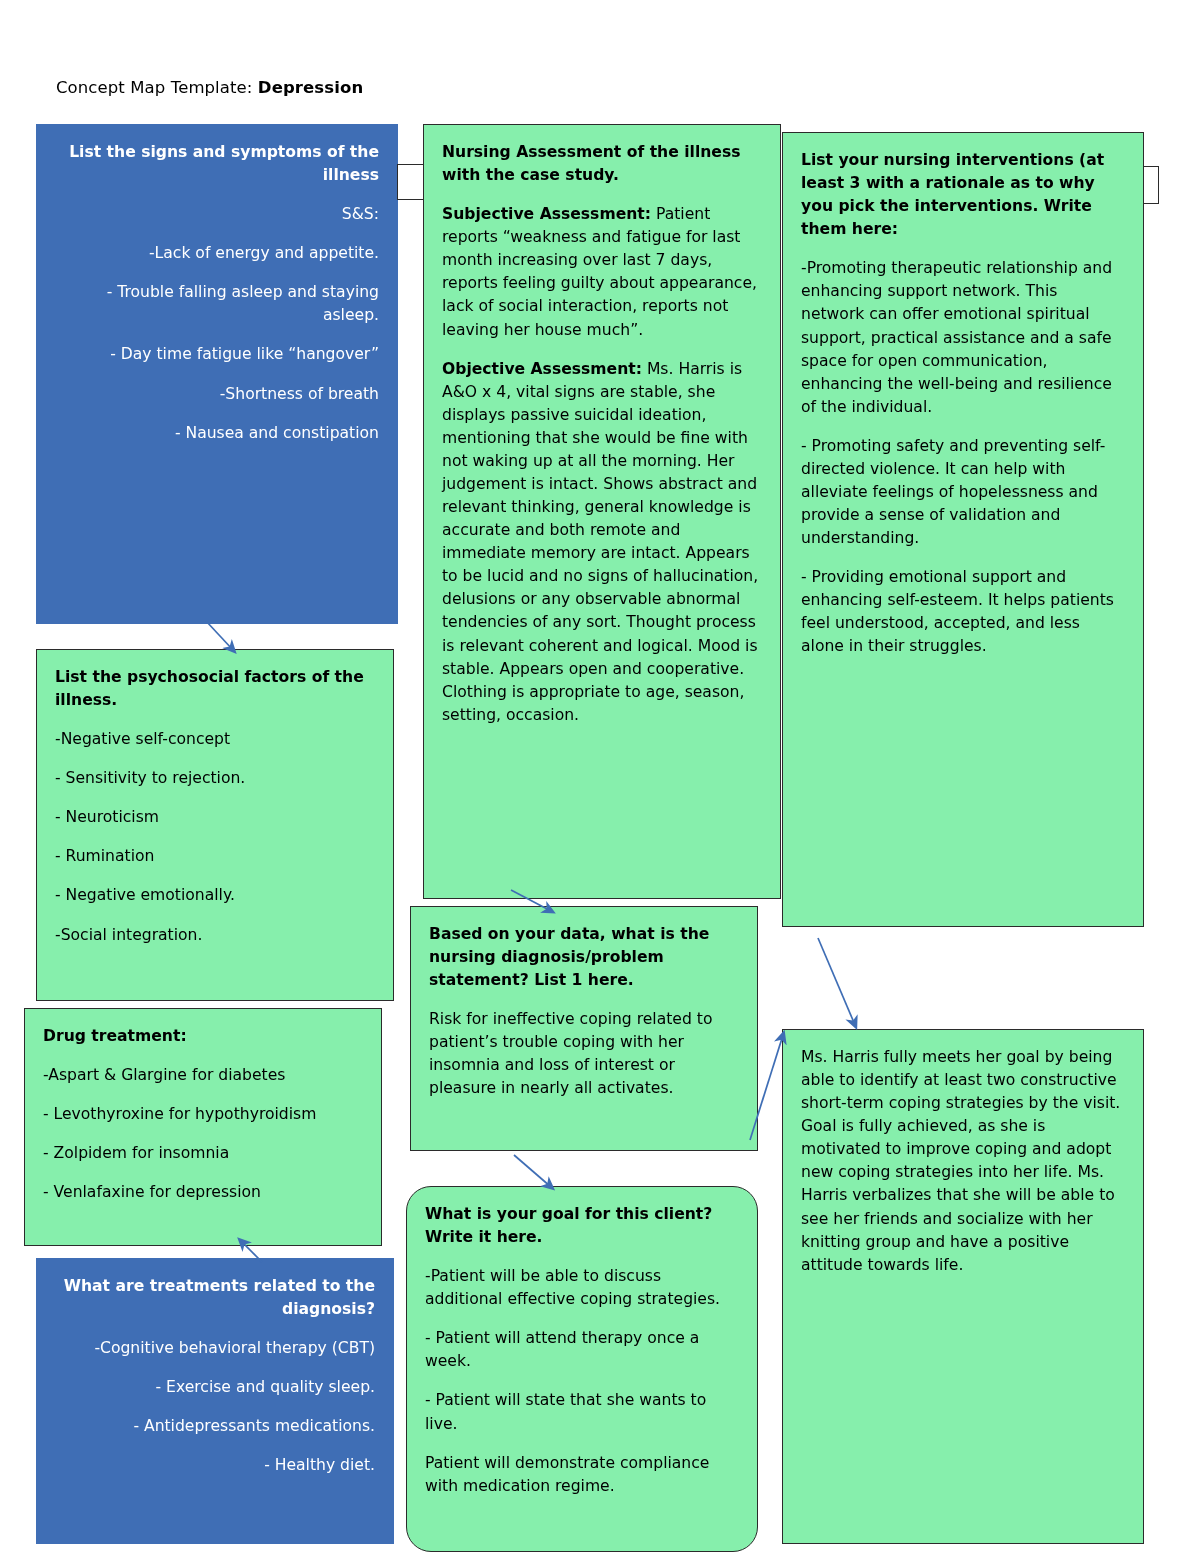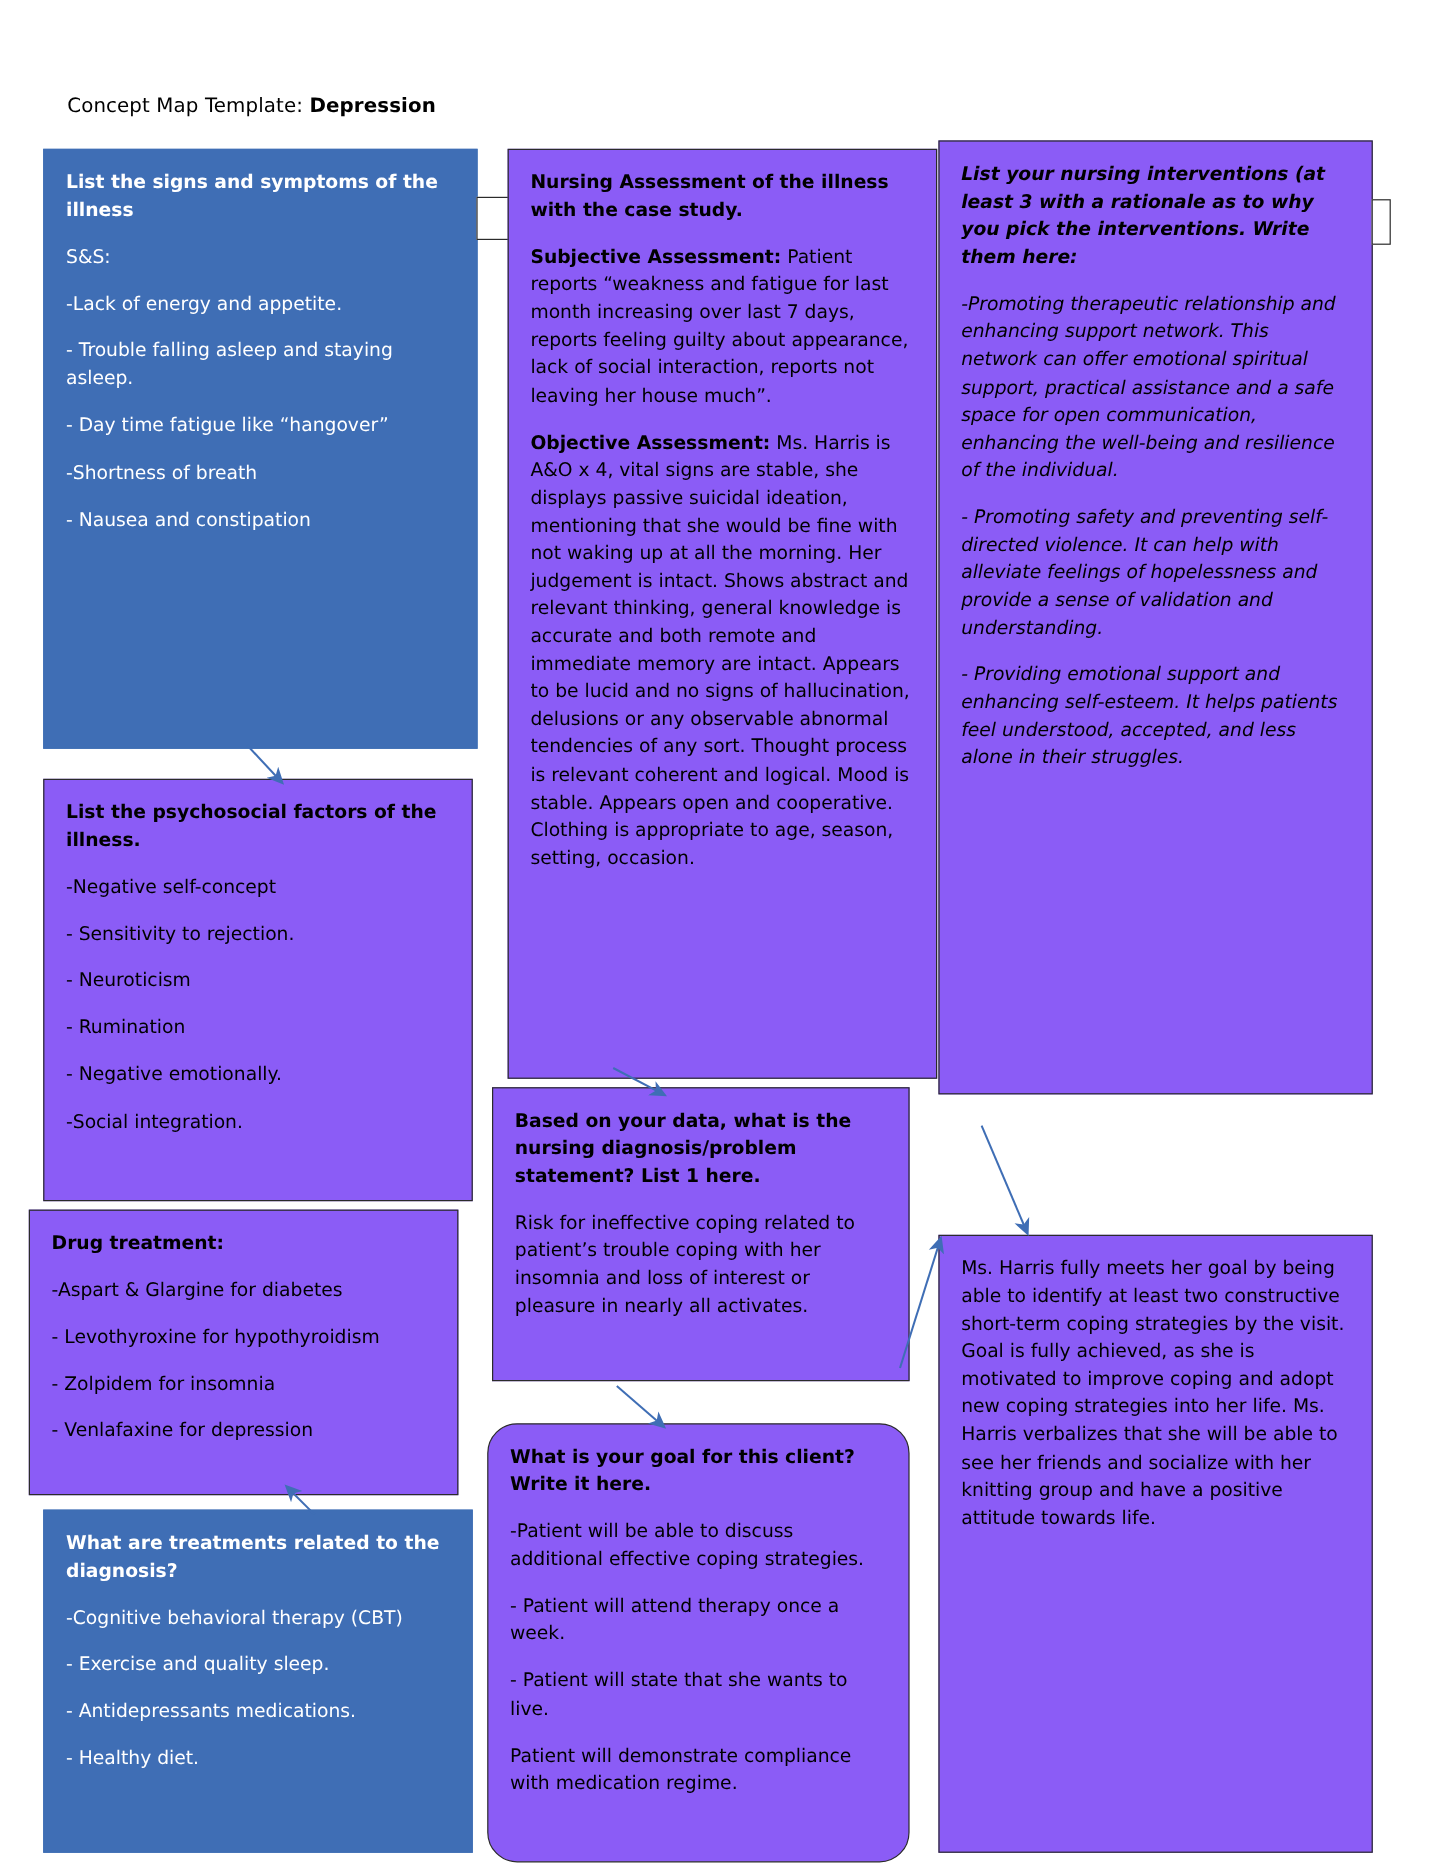--- a/index.html
+++ b/index.html
@@ -28,28 +28,29 @@
     font-size: 16.5px;
     letter-spacing: 0.1px;
     white-space: nowrap;
   }
   .doc-title .b { font-weight: bold; }
 
   .box {
     position: absolute;
     box-sizing: border-box;
     border: 1.6px solid #2b2b2b;
-    background: #8b5cf6;
+    background: #86efac;
     padding: 16px 18px 14px 18px;
     overflow: hidden;
   }
   .box.blue {
     background: #3f6eb5;
     border: 1.6px solid #3f6eb5;
     color: #ffffff;
+    text-align: right;
   }
   .box p {
     margin: 0 0 16px 0;
     font-size: 15.6px;
     line-height: 1.48;
   }
   .box p:last-child { margin-bottom: 0; }
   .box p.h {
     font-weight: bold;
   }
@@ -132,21 +133,21 @@
   </div>
 
   <div class="box" style="left:406px; top:1186px; width:352px; height:366px;border-radius:25px;">
     <p class="h">What is your goal for this client? Write it here.</p>
     <p>-Patient will be able to discuss additional effective coping strategies.</p>
     <p>- Patient will attend therapy once a week.</p>
     <p>- Patient will state that she wants to live.</p>
     <p>Patient will demonstrate compliance with medication regime.</p>
   </div>
 
-  <div class="box" style="left:782px; top:117px; width:362px; height:795px;font-style:italic;">
+  <div class="box" style="left:782px; top:132px; width:362px; height:795px;">
     <p class="h">List your nursing interventions (at least 3 with a rationale as to why you pick the interventions. Write them here:</p>
     <p>-Promoting therapeutic relationship and enhancing support network. This network can offer emotional spiritual support, practical assistance and a safe space for open communication, enhancing the well-being and resilience of the individual.</p>
     <p>- Promoting safety and preventing self-directed violence. It can help with alleviate feelings of hopelessness and provide a sense of validation and understanding.</p>
     <p>- Providing emotional support and enhancing self-esteem. It helps patients feel understood, accepted, and less alone in their struggles.</p>
   </div>
 
   <div class="stub" style="left:1143px; top:166px; width:16px; height:38px;"></div>
 
   <div class="box" style="left:782px; top:1029px; width:362px; height:515px;">
     <p>Ms. Harris fully meets her goal by being able to identify at least two constructive short-term coping strategies by the visit. Goal is fully achieved, as she is motivated to improve coping and adopt new coping strategies into her life. Ms. Harris verbalizes that she will be able to see her friends and socialize with her knitting group and have a positive attitude towards life.</p>

